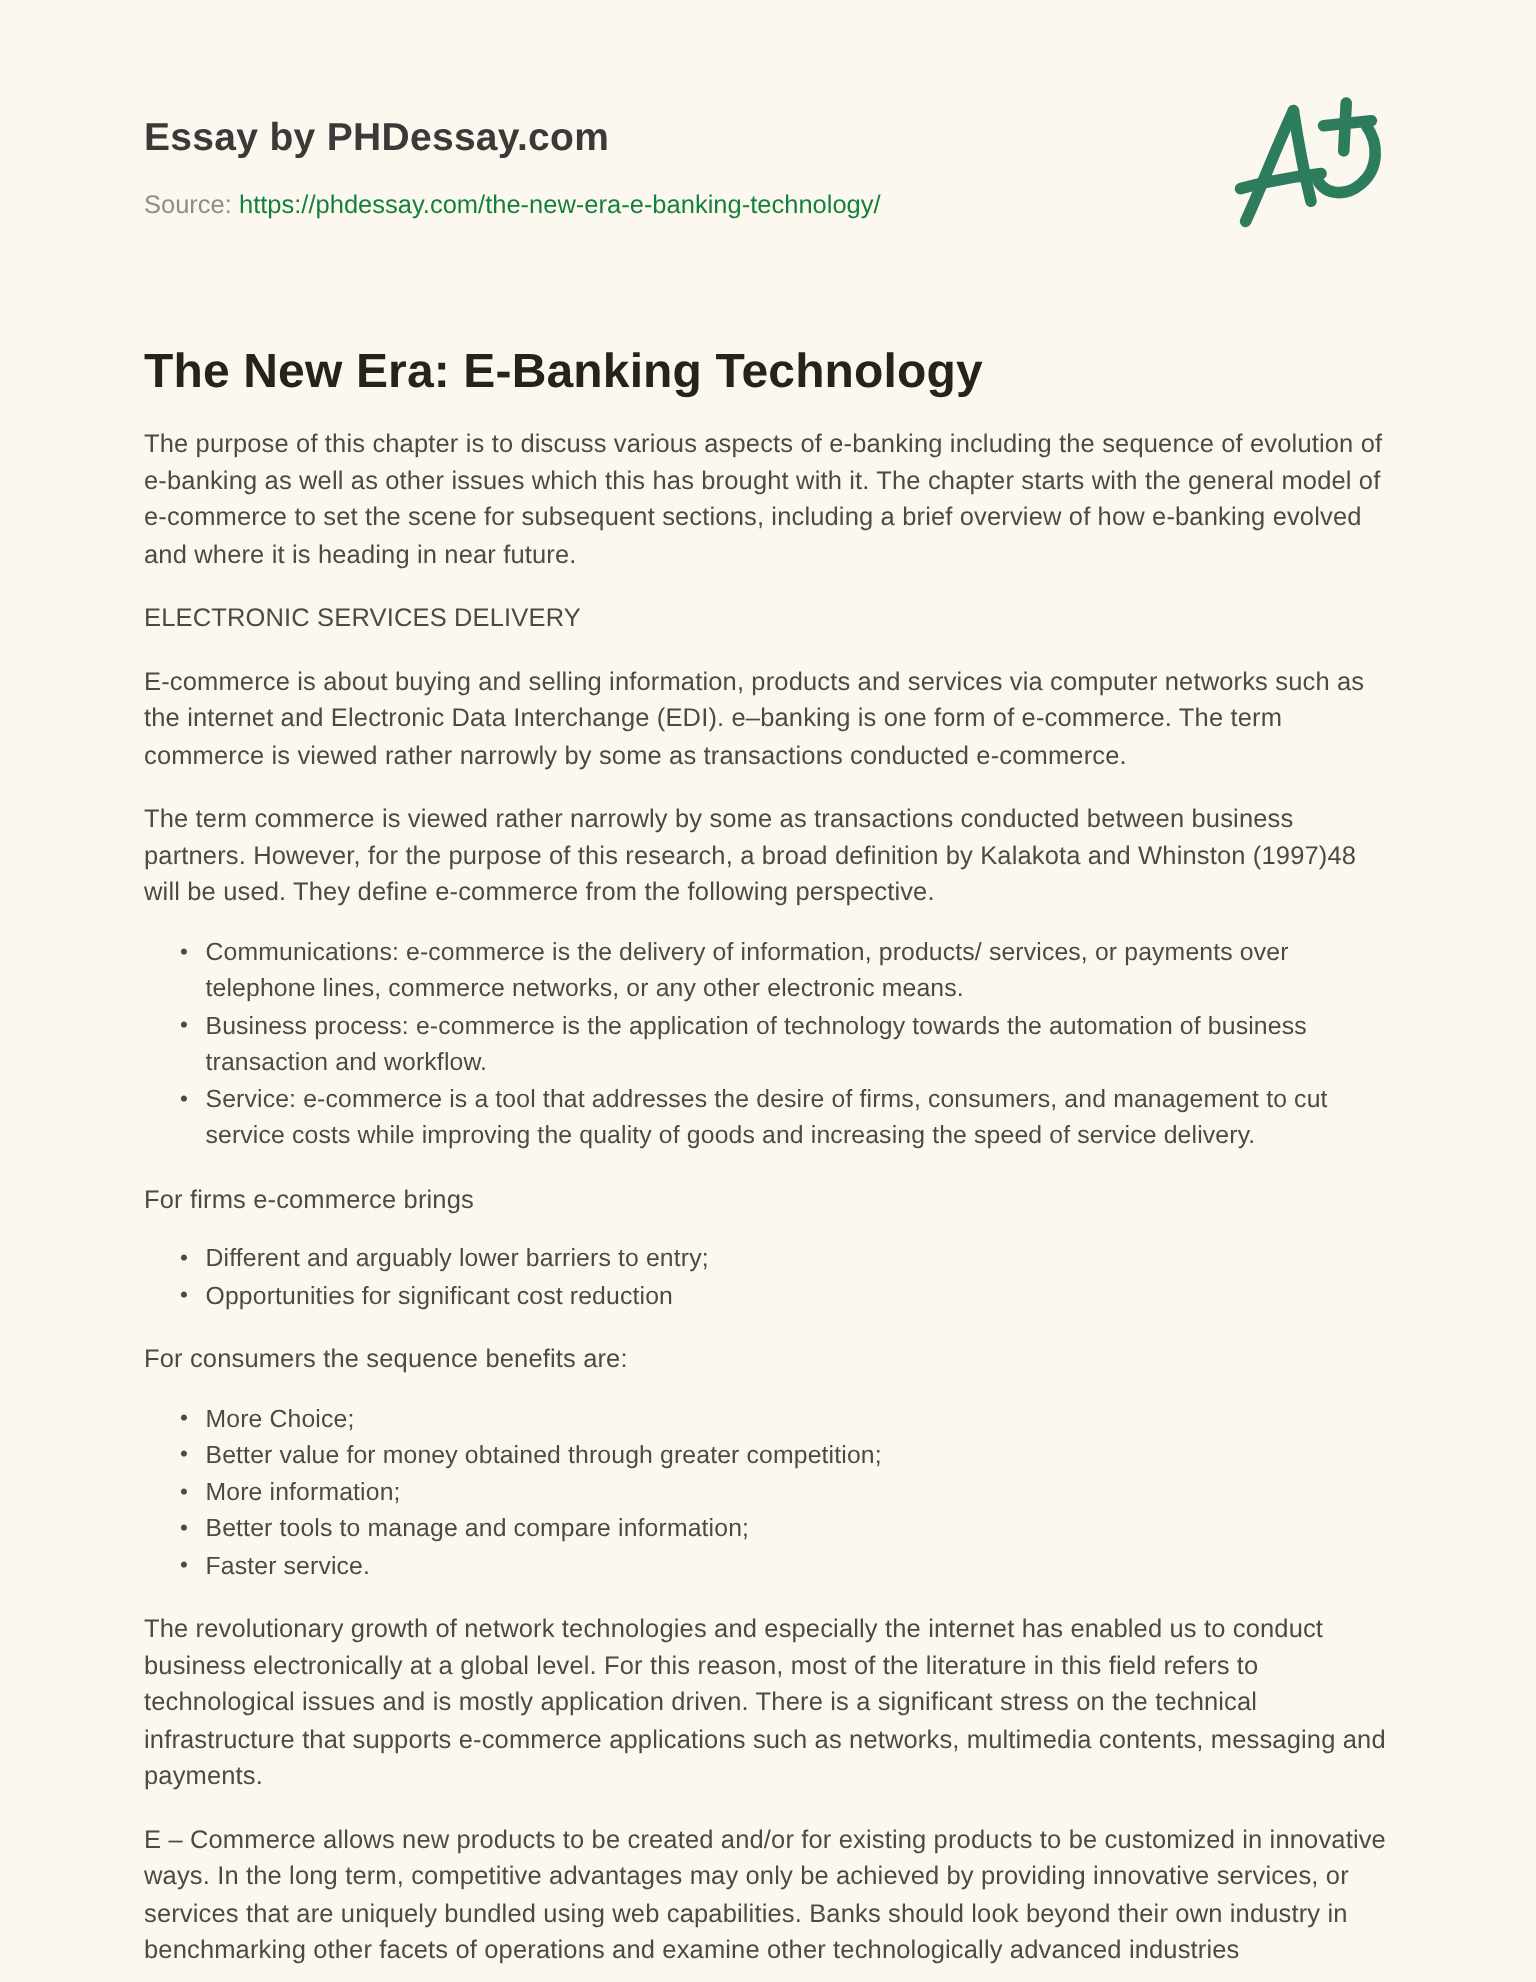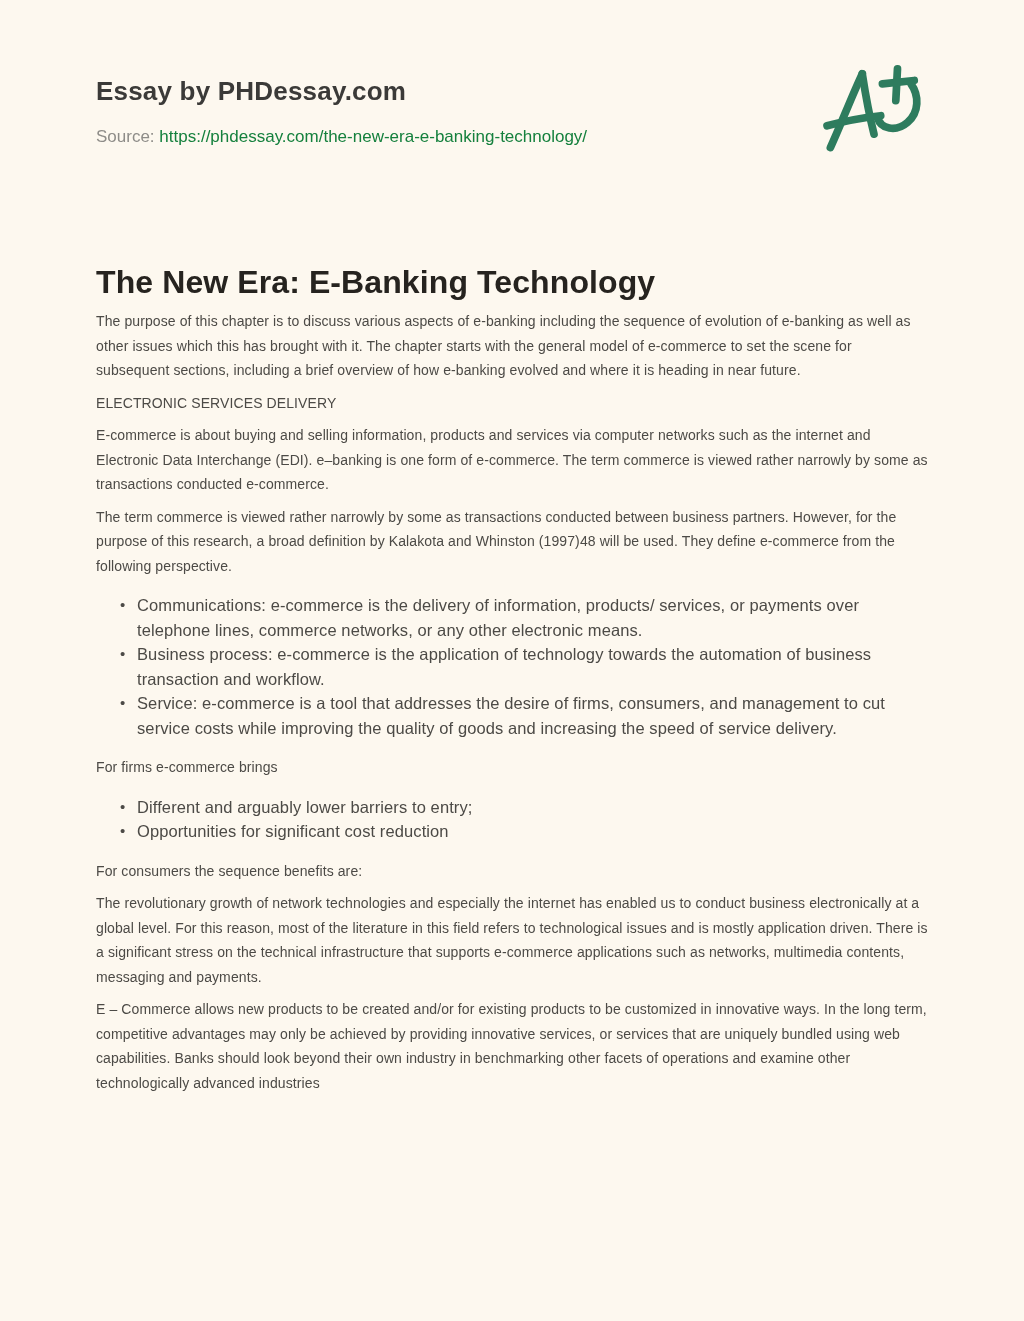--- a/index.html
+++ b/index.html
@@ -50,35 +50,35 @@
   }
 
   .logo {
     flex: 0 0 auto;
     margin-top: -14px;
     margin-right: 2px;
   }
 
   
   .article-title {
-    margin-top: 100px;
+    margin-top: 64px;
     font-size: 32px;
     font-weight: 600;
     color: #26231f;
     letter-spacing: 0.1px;
   }
 
   .article-body {
     margin-top: 2px;
   }
 
   .article-body p {
-    font-size: 14px;
+    font-size: 17px;
     line-height: 24.5px;
-    margin-top: 8px;
+    margin-top: 18px;
     letter-spacing: 0.1px;
   }
 
   .article-body ul {
     margin-top: 15px;
     margin-bottom: 15px;
     padding-left: 24px;
     list-style: none;
   }
 
@@ -142,18 +142,25 @@
 
     <p>For firms e-commerce brings</p>
 
     <ul>
       <li>Different and arguably lower barriers to entry;</li>
       <li>Opportunities for significant cost reduction</li>
     </ul>
 
     <p>For consumers the sequence benefits are:</p>
 
+    <ul>
+      <li>More Choice;</li>
+      <li>Better value for money obtained through greater competition;</li>
+      <li>More information;</li>
+      <li>Better tools to manage and compare information;</li>
+      <li>Faster service.</li>
+    </ul>
 
     <p>The revolutionary growth of network technologies and especially the internet has enabled us to conduct business electronically at a global level. For this reason, most of the literature in this field refers to technological issues and is mostly application driven. There is a significant stress on the technical infrastructure that supports e-commerce applications such as networks, multimedia contents, messaging and payments.</p>
     <p>E – Commerce allows new products to be created and/or for existing products to be customized in innovative ways. In the long term, competitive advantages may only be achieved by providing innovative services, or services that are uniquely bundled using web capabilities. Banks should look beyond their own industry in benchmarking other facets of operations and examine other technologically advanced industries</p>
   </div>
 
 </div>
 
 </body></html>

